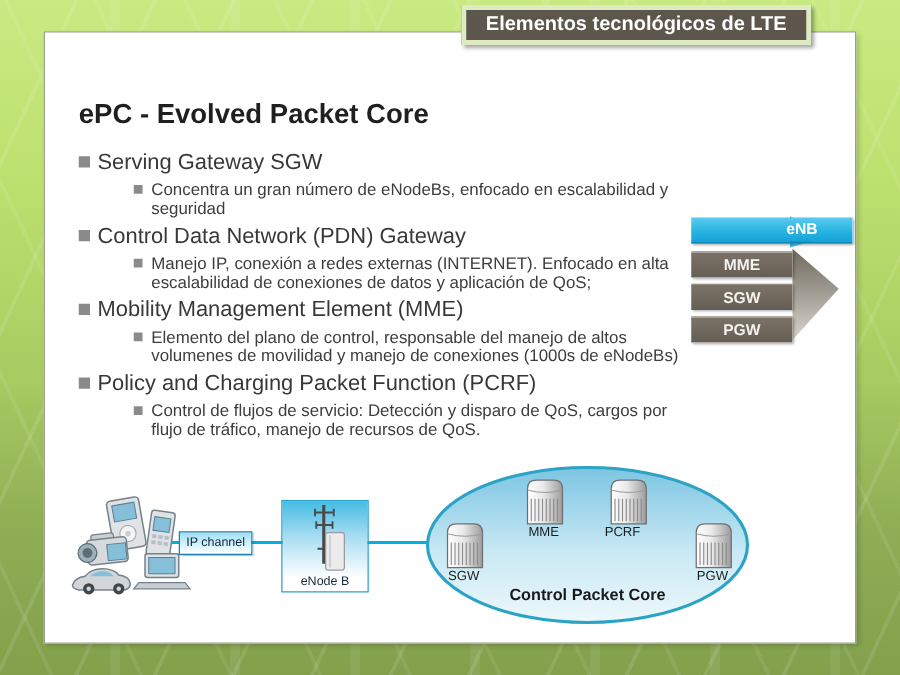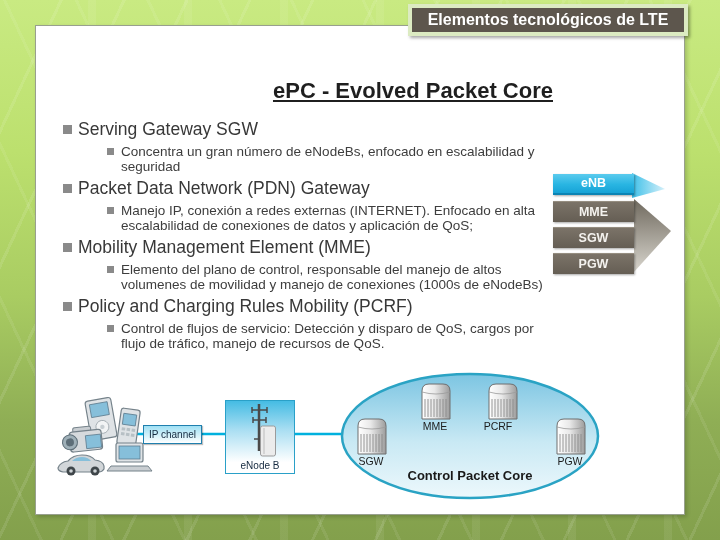--- a/index.html
+++ b/index.html
@@ -9,37 +9,37 @@
   .bg-pattern{position:absolute;inset:0;pointer-events:none;
     background:
       repeating-linear-gradient(115deg,transparent 0 54px,rgba(255,255,255,.10) 54px 57px),
       repeating-linear-gradient(-115deg,transparent 0 62px,rgba(255,255,255,.08) 62px 65px),
       repeating-linear-gradient(90deg,transparent 0 88px,rgba(255,255,255,.07) 88px 96px);}
   .content-area{position:absolute;left:35px;top:25px;width:648px;height:488px;
     background:#ffffff;border:1px solid #98a08e;box-shadow:2px 2px 4px rgba(0,0,0,.18);}
   .header-box{position:absolute;left:369px;top:4px;width:266px;z-index:5;
     background:#5d564d;border:4px solid #dcebc2;color:#ffffff;
     font-size:16px;font-weight:bold;text-align:center;line-height:1.22;
-    padding:2px 3px;box-shadow:2px 2px 3px rgba(0,0,0,.35);margin-left:39px;}
+    padding:2px 3px;box-shadow:2px 2px 3px rgba(0,0,0,.35);}
   .main-title{position:absolute;left:63px;top:78px;width:490px;z-index:4;
-    text-align:right;font-size:22px;font-weight:bold;color:#1f1f1f;text-decoration:underline;}
+    text-align:left;font-size:22px;font-weight:bold;color:#1f1f1f;}
   .bullets{position:absolute;left:63px;top:119px;width:496px;z-index:4;}
   .l1{display:flex;margin-top:2px;}
   .l1:first-child{margin-top:0;}
   .l1 .sq{width:9px;height:9px;background:#8a8a8a;margin:6px 6px 0 0;flex:0 0 auto;}
   .l1 .txt{font-size:17.5px;line-height:20px;color:#383838;}
   .l2{display:flex;margin:5px 0 4px 44px;}
   .l2 .sq{width:7px;height:7px;background:#8a8a8a;margin:4px 7px 0 0;flex:0 0 auto;}
   .l2 .txt{font-size:13.5px;line-height:15px;color:#3d3d3d;max-width:428px;}
   .diagram-svg{position:absolute;inset:0;z-index:2;pointer-events:none;}
   .stack-box{position:absolute;left:553px;width:81px;height:21px;z-index:4;
     text-align:center;font-weight:bold;font-size:12.5px;line-height:21px;
     box-shadow:1px 1px 2px rgba(0,0,0,.35);}
   .stack-enb{top:174px;background:linear-gradient(180deg,#5bcbee 0%,#29b5e2 55%,#17a3d6 100%);
-    border-bottom:2px solid #0c84b4;color:#ffffff;height:19px;line-height:19px;}
+    border-bottom:2px solid #0c84b4;color:#ffffff;height:19px;line-height:19px;padding-left:48px;}
   .stack-taupe{background:linear-gradient(180deg,#7b7368,#655e54);
     border-top:1px solid #958d80;color:#f4f2ee;height:20px;line-height:20px;}
   .stack-mme{top:201px;} .stack-sgw{top:227px;} .stack-pgw{top:253px;}
   .ip-box{position:absolute;left:143px;top:425px;width:57px;height:17px;z-index:4;
     background:linear-gradient(180deg,#9fe0f4,#ffffff);border:1.5px solid #1f7fae;
     font-size:10px;line-height:17px;text-align:center;color:#14293f;box-shadow:1px 1px 1px rgba(0,0,0,.25);}
   .enb-node{position:absolute;left:225px;top:400px;width:68px;height:72px;z-index:4;
     background:linear-gradient(180deg,#45bce4 0%,#a9def2 40%,#ffffff 85%);
     border:1.5px solid #2aa0c8;}
   .enb-node .lbl{position:absolute;left:0;bottom:2px;width:100%;text-align:center;
@@ -158,37 +158,37 @@
     <div class="l1">
       <span class="sq"></span>
       <span class="txt">Serving Gateway SGW</span>
     </div>
     <div class="l2">
       <span class="sq"></span>
       <span class="txt">Concentra un gran número de eNodeBs, enfocado en escalabilidad y seguridad</span>
     </div>
     <div class="l1">
       <span class="sq"></span>
-      <span class="txt">Packet Data Network (PDN) Gateway</span>
+      <span class="txt">Control Data Network (PDN) Gateway</span>
     </div>
     <div class="l2">
       <span class="sq"></span>
       <span class="txt">Manejo IP, conexión a redes externas (INTERNET). Enfocado en alta escalabilidad de conexiones de datos y aplicación de QoS;</span>
     </div>
     <div class="l1">
       <span class="sq"></span>
       <span class="txt">Mobility Management Element (MME)</span>
     </div>
     <div class="l2">
       <span class="sq"></span>
       <span class="txt">Elemento del plano de control, responsable del manejo de altos volumenes de movilidad y manejo de conexiones (1000s de eNodeBs)</span>
     </div>
     <div class="l1">
       <span class="sq"></span>
-      <span class="txt">Policy and Charging Rules Mobility (PCRF)</span>
+      <span class="txt">Policy and Charging Packet Function (PCRF)</span>
     </div>
     <div class="l2">
       <span class="sq"></span>
       <span class="txt">Control de flujos de servicio: Detección y disparo de QoS, cargos por flujo de tráfico, manejo de recursos de QoS.</span>
     </div>
   </div>
 
   <div class="stack-box stack-enb">eNB</div>
   <div class="stack-box stack-taupe stack-mme">MME</div>
   <div class="stack-box stack-taupe stack-sgw">SGW</div>

